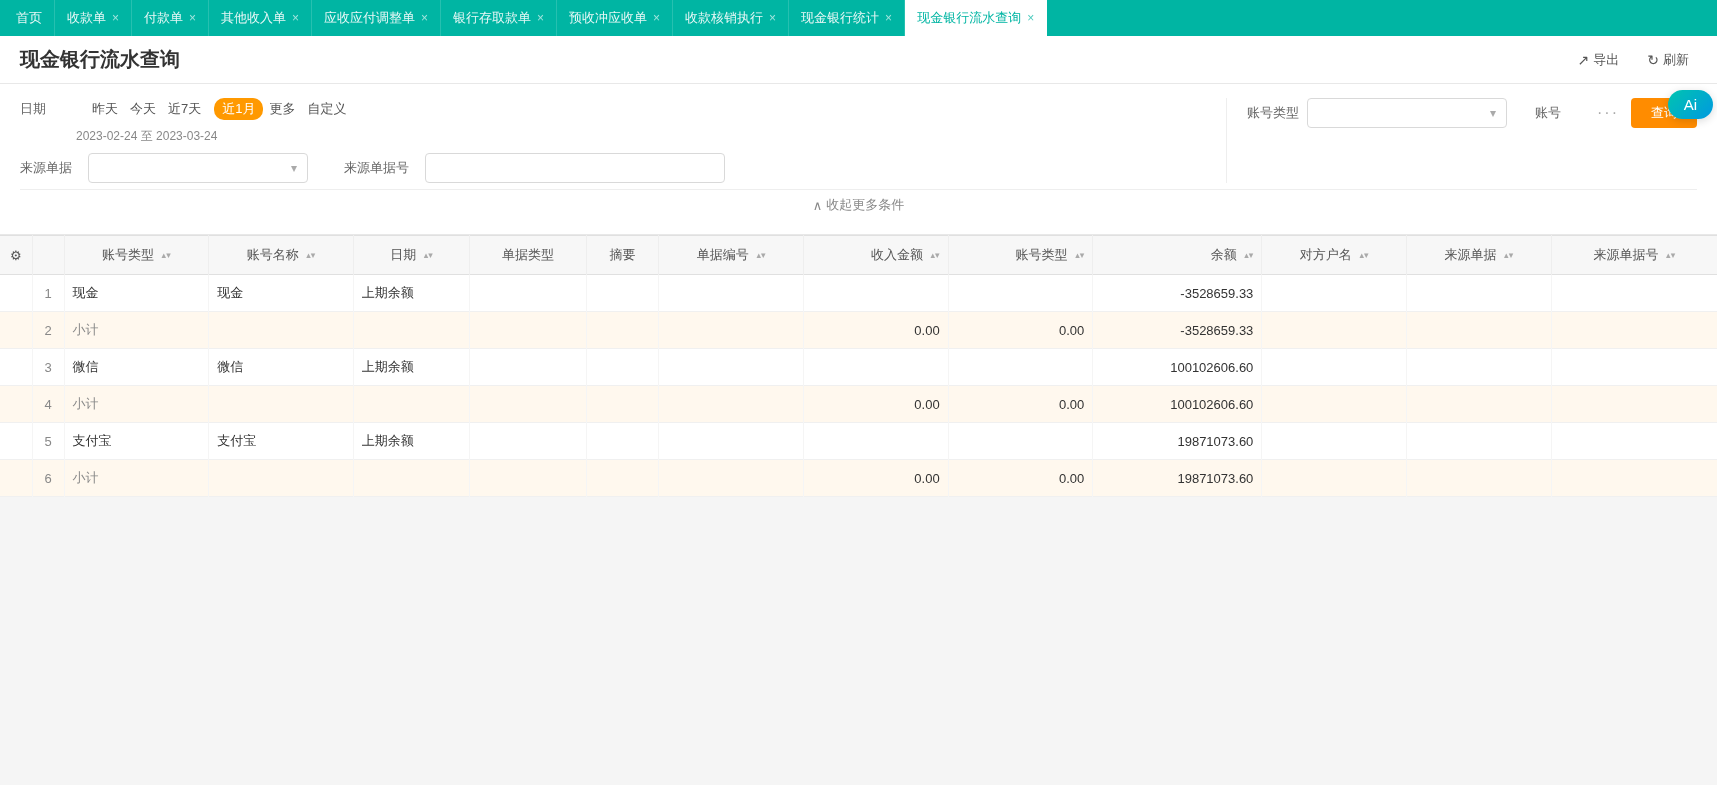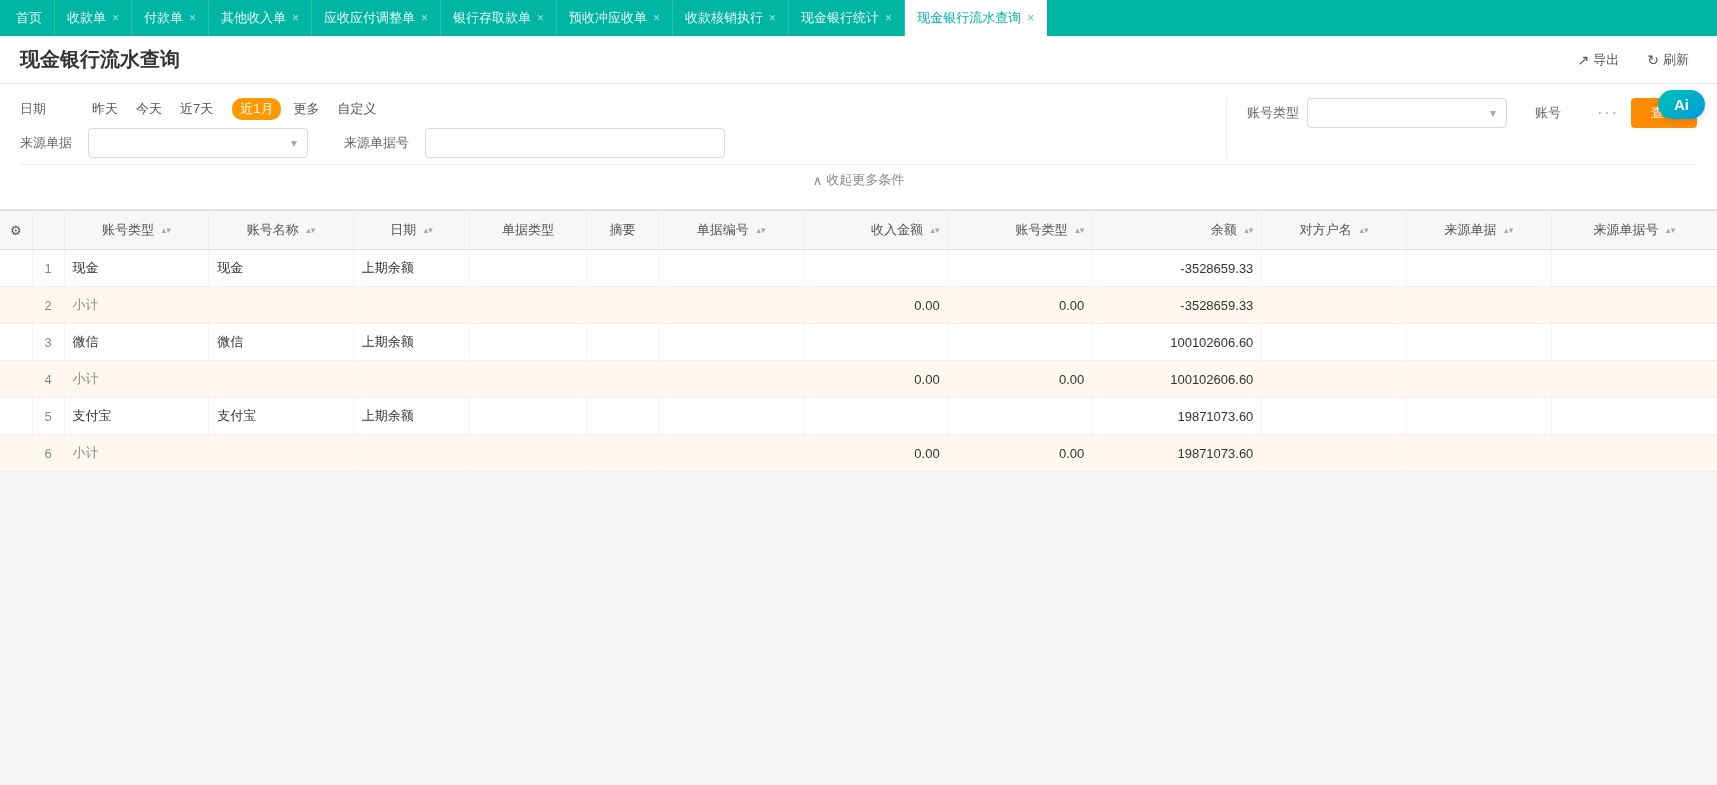--- a/index.html
+++ b/index.html
@@ -83,21 +83,20 @@
     .filter-row:last-of-type { margin-bottom: 0; }
     .filter-label {
       color: #666;
       font-size: 13px;
       white-space: nowrap;
       min-width: 50px;
     }
     .date-shortcuts {
       display: flex;
       align-items: center;
-      gap: 6px;
     }
     .date-shortcut {
       padding: 2px 6px;
       cursor: pointer;
       color: #555;
       font-size: 13px;
       border-radius: 10px;
     }
     .date-shortcut.active {
       background: #f90;
@@ -234,28 +233,28 @@
       text-align: center;
       width: 32px;
     }
     .subtotal-label {
       color: #888;
     }
 
     
     .ai-badge {
       position: fixed;
-      right: 12px;
+      right: 4px;
       top: 90px;
       background: linear-gradient(135deg, #00c4b0, #0099e0);
       color: #fff;
       border-radius: 20px;
       padding: 6px 16px;
       font-size: 15px;
-      font-weight: bold;
+      font-weight: normal;
       cursor: pointer;
       box-shadow: 0 2px 8px rgba(0,0,0,0.15);
     }
   </style>
 </head>
 <body>
 
 <nav class="top-nav">
   <div class="nav-item home">
     <span>首页</span>
@@ -320,20 +319,23 @@
       <div class="filter-row" style="margin-bottom:8px;">
         <span class="filter-label">日期</span>
         <div class="date-shortcuts">
           <span class="date-shortcut">昨天</span>
           <span class="date-shortcut">今天</span>
           <span class="date-shortcut">近7天</span>
           <span class="date-shortcut active">近1月</span>
           <span class="date-shortcut">更多</span>
           <span class="date-shortcut">自定义</span>
         </div>
+      </div>
+      <div class="filter-row" style="margin-bottom:8px; padding-left:50px;">
+        <span class="date-range-text">2023-02-24 至 2023-03-24</span>
       </div>
 
       <div class="filter-row" style="align-items:center;">
         <span class="filter-label">来源单据</span>
         <div class="filter-select filter-select-wide">
           <span style="color:#ccc;"></span>
           <span style="color:#aaa;">▾</span>
         </div>
         <span class="filter-label" style="margin-left:20px;">来源单据号</span>
         <input class="filter-input" type="text" style="min-width: 300px;">

